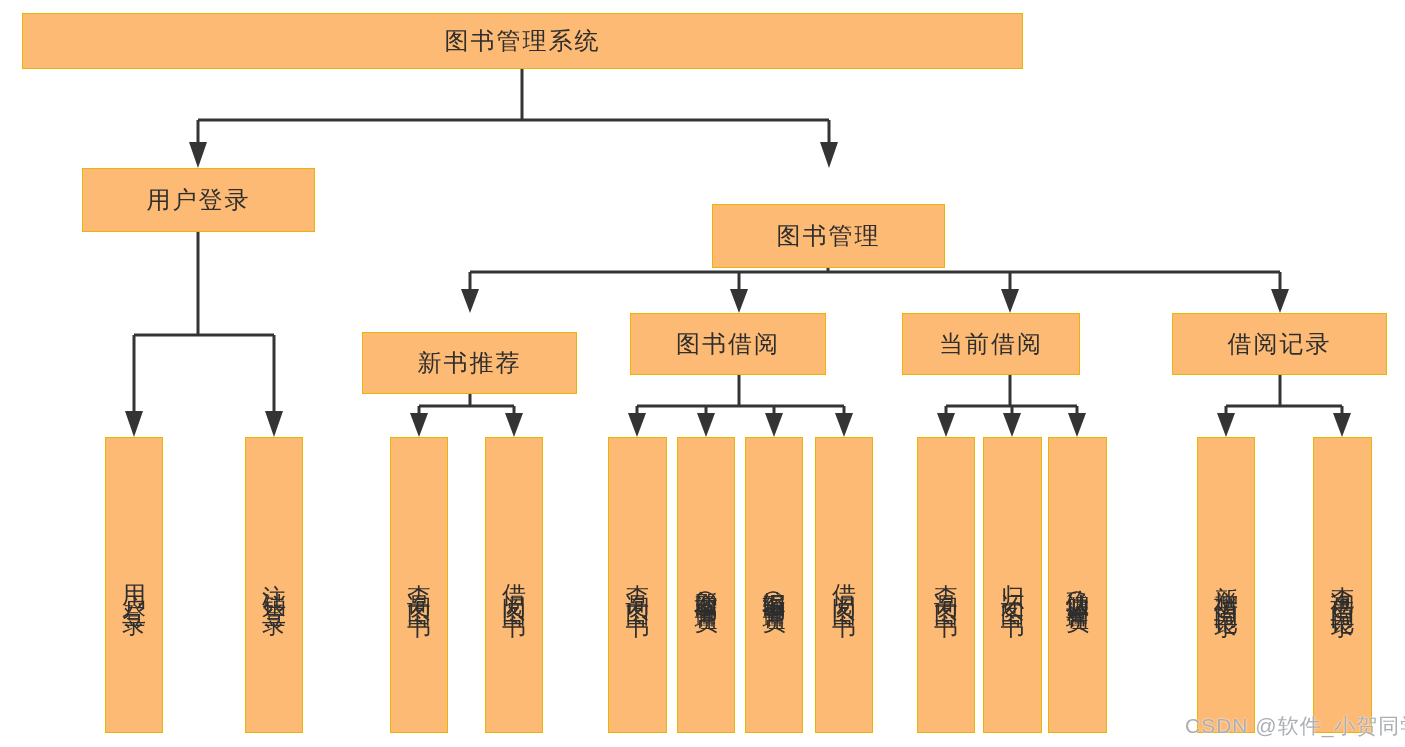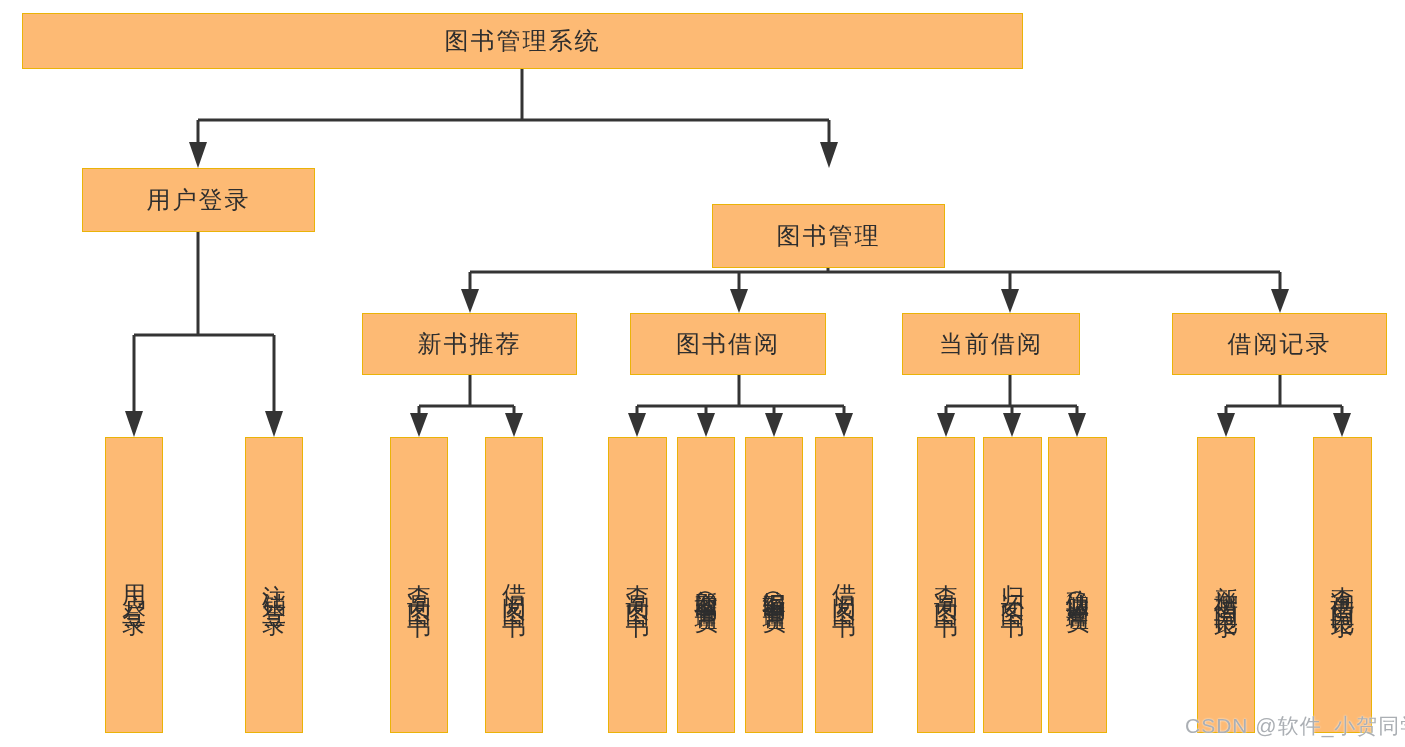--- a/index.html
+++ b/index.html
@@ -130,21 +130,21 @@
       <line x1="1342" y1="406" x2="1342" y2="415"></line>
       <polygon points="1333,413 1351,413 1342,437"></polygon>
     </g>
   </svg>
 
   <div class="box h" style="left:22px; top:13px; width:1001px; height:56px;">图书管理系统</div>
 
   <div class="box h" style="left:82px; top:168px; width:233px; height:64px;">用户登录</div>
   <div class="box h" style="left:712px; top:168px; width:233px; height:64px;margin-top:36px;">图书管理</div>
 
-  <div class="box h" style="left:362px; top:313px; width:215px; height:62px;">新书推荐</div>
+  <div class="box h" style="left:362px; top:332px; width:215px; height:62px;">新书推荐</div>
   <div class="box h" style="left:630px; top:313px; width:196px; height:62px;">图书借阅</div>
   <div class="box h" style="left:902px; top:313px; width:178px; height:62px;">当前借阅</div>
   <div class="box h" style="left:1172px; top:313px; width:215px; height:62px;">借阅记录</div>
 
   <div class="box v" style="left:105px; top:437px; width:58px; height:296px;">用户登录</div>
   <div class="box v" style="left:245px; top:437px; width:58px; height:296px;">注销登录</div>
 
   <div class="box v" style="left:390px; top:437px; width:58px; height:296px;">查询图书</div>
   <div class="box v" style="left:485px; top:437px; width:58px; height:296px;">借阅图书</div>
 

